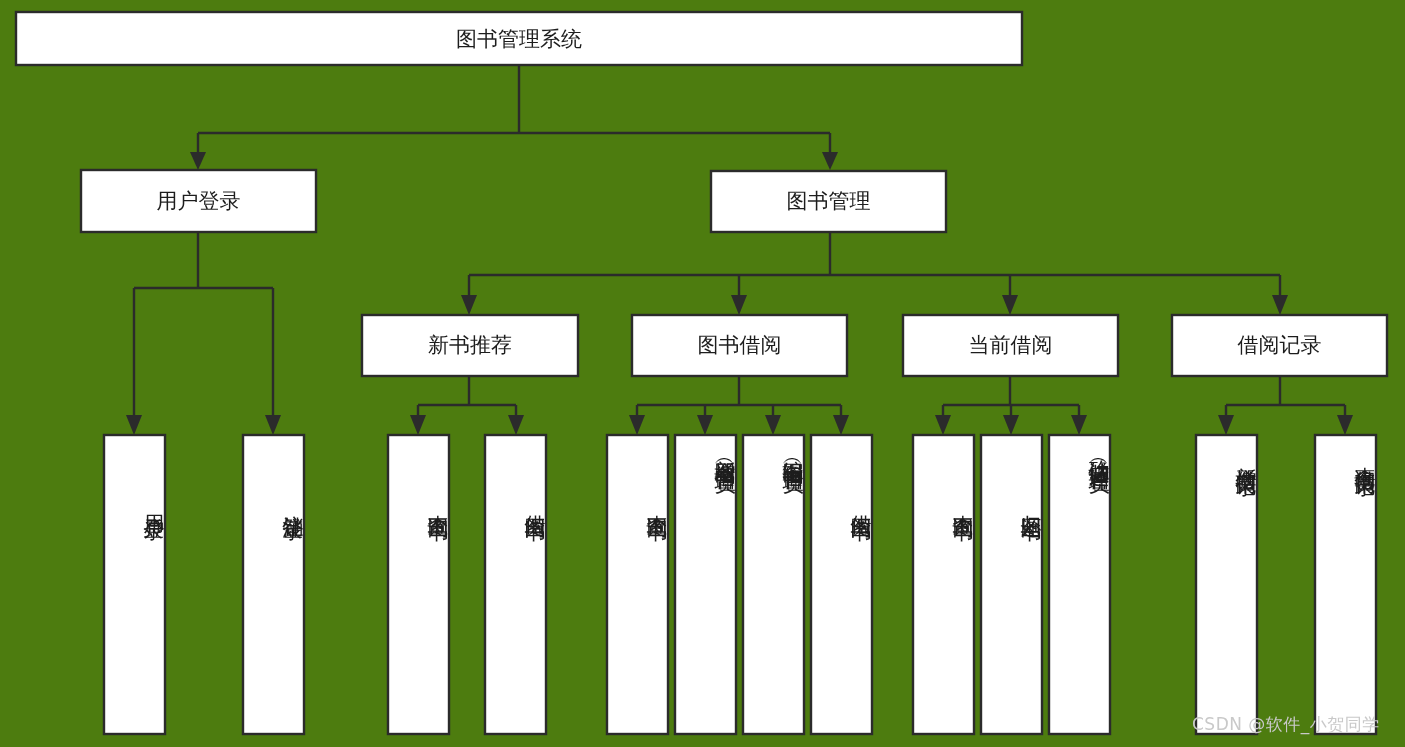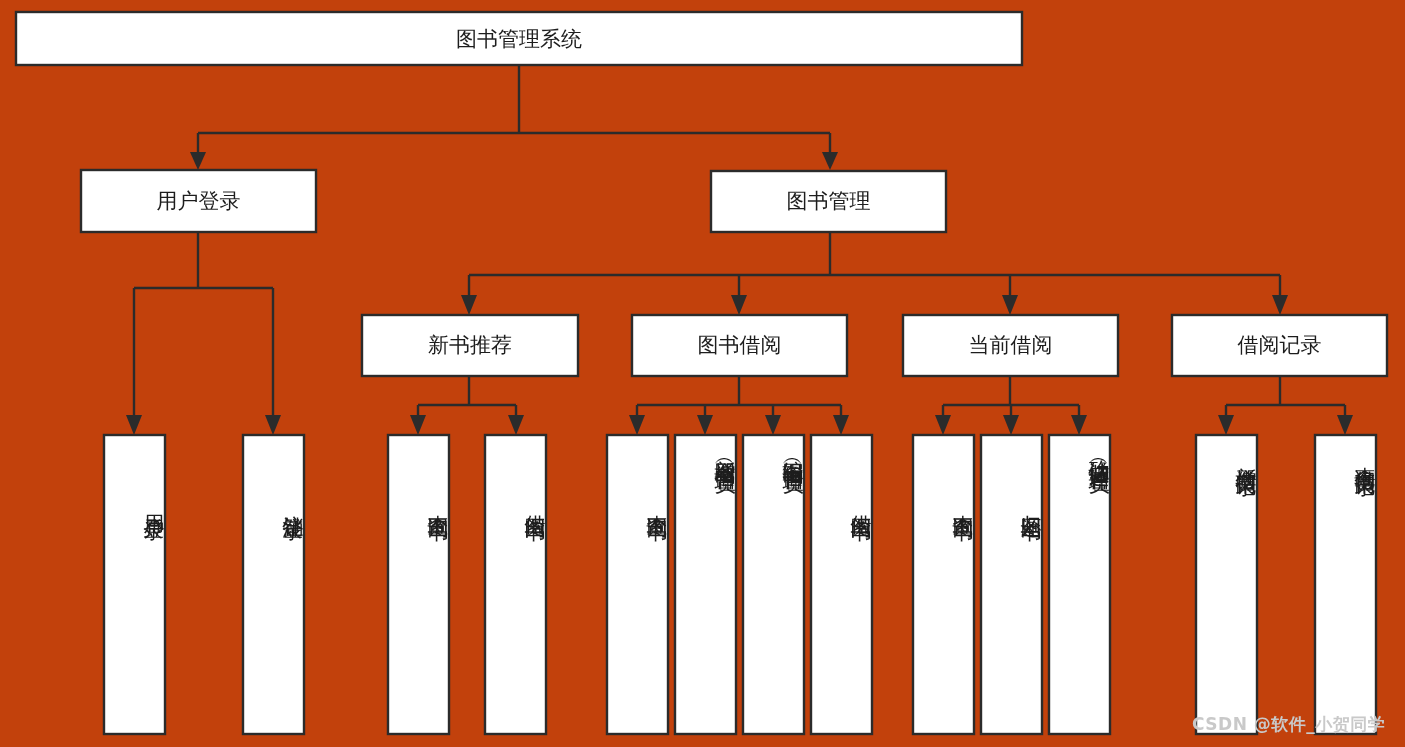--- a/index.html
+++ b/index.html
@@ -10,21 +10,21 @@
   body {
     width: 1405px;
     height: 747px;
     font-family: "DejaVu Sans", "Liberation Sans", sans-serif;
     overflow: hidden;
   }
   #diagram-root {
     position: relative;
     width: 1405px;
     height: 747px;
-    background: #c2410c;
+    background: #4d7c0f;
   }
   svg#diagram-svg {
     position: absolute;
     left: 0;
     top: 0;
     width: 1405px;
     height: 747px;
     display: block;
   }
   .node-box {
@@ -63,21 +63,20 @@
     text-align: start;
     pointer-events: none;
   }
   .watermark {
     position: absolute;
     font-family: "DejaVu Sans", "Liberation Sans", sans-serif;
     font-size: 17px;
     color: #c9c9c9;
     white-space: nowrap;
     letter-spacing: 0.5px;
-    font-weight: bold;
   }
 </style>
 </head>
 <body>
 
 <div id="diagram-root">
 
   <svg id="diagram-svg" viewBox="0 0 1405 747" xmlns="http://www.w3.org/2000/svg">
 
     <g>

